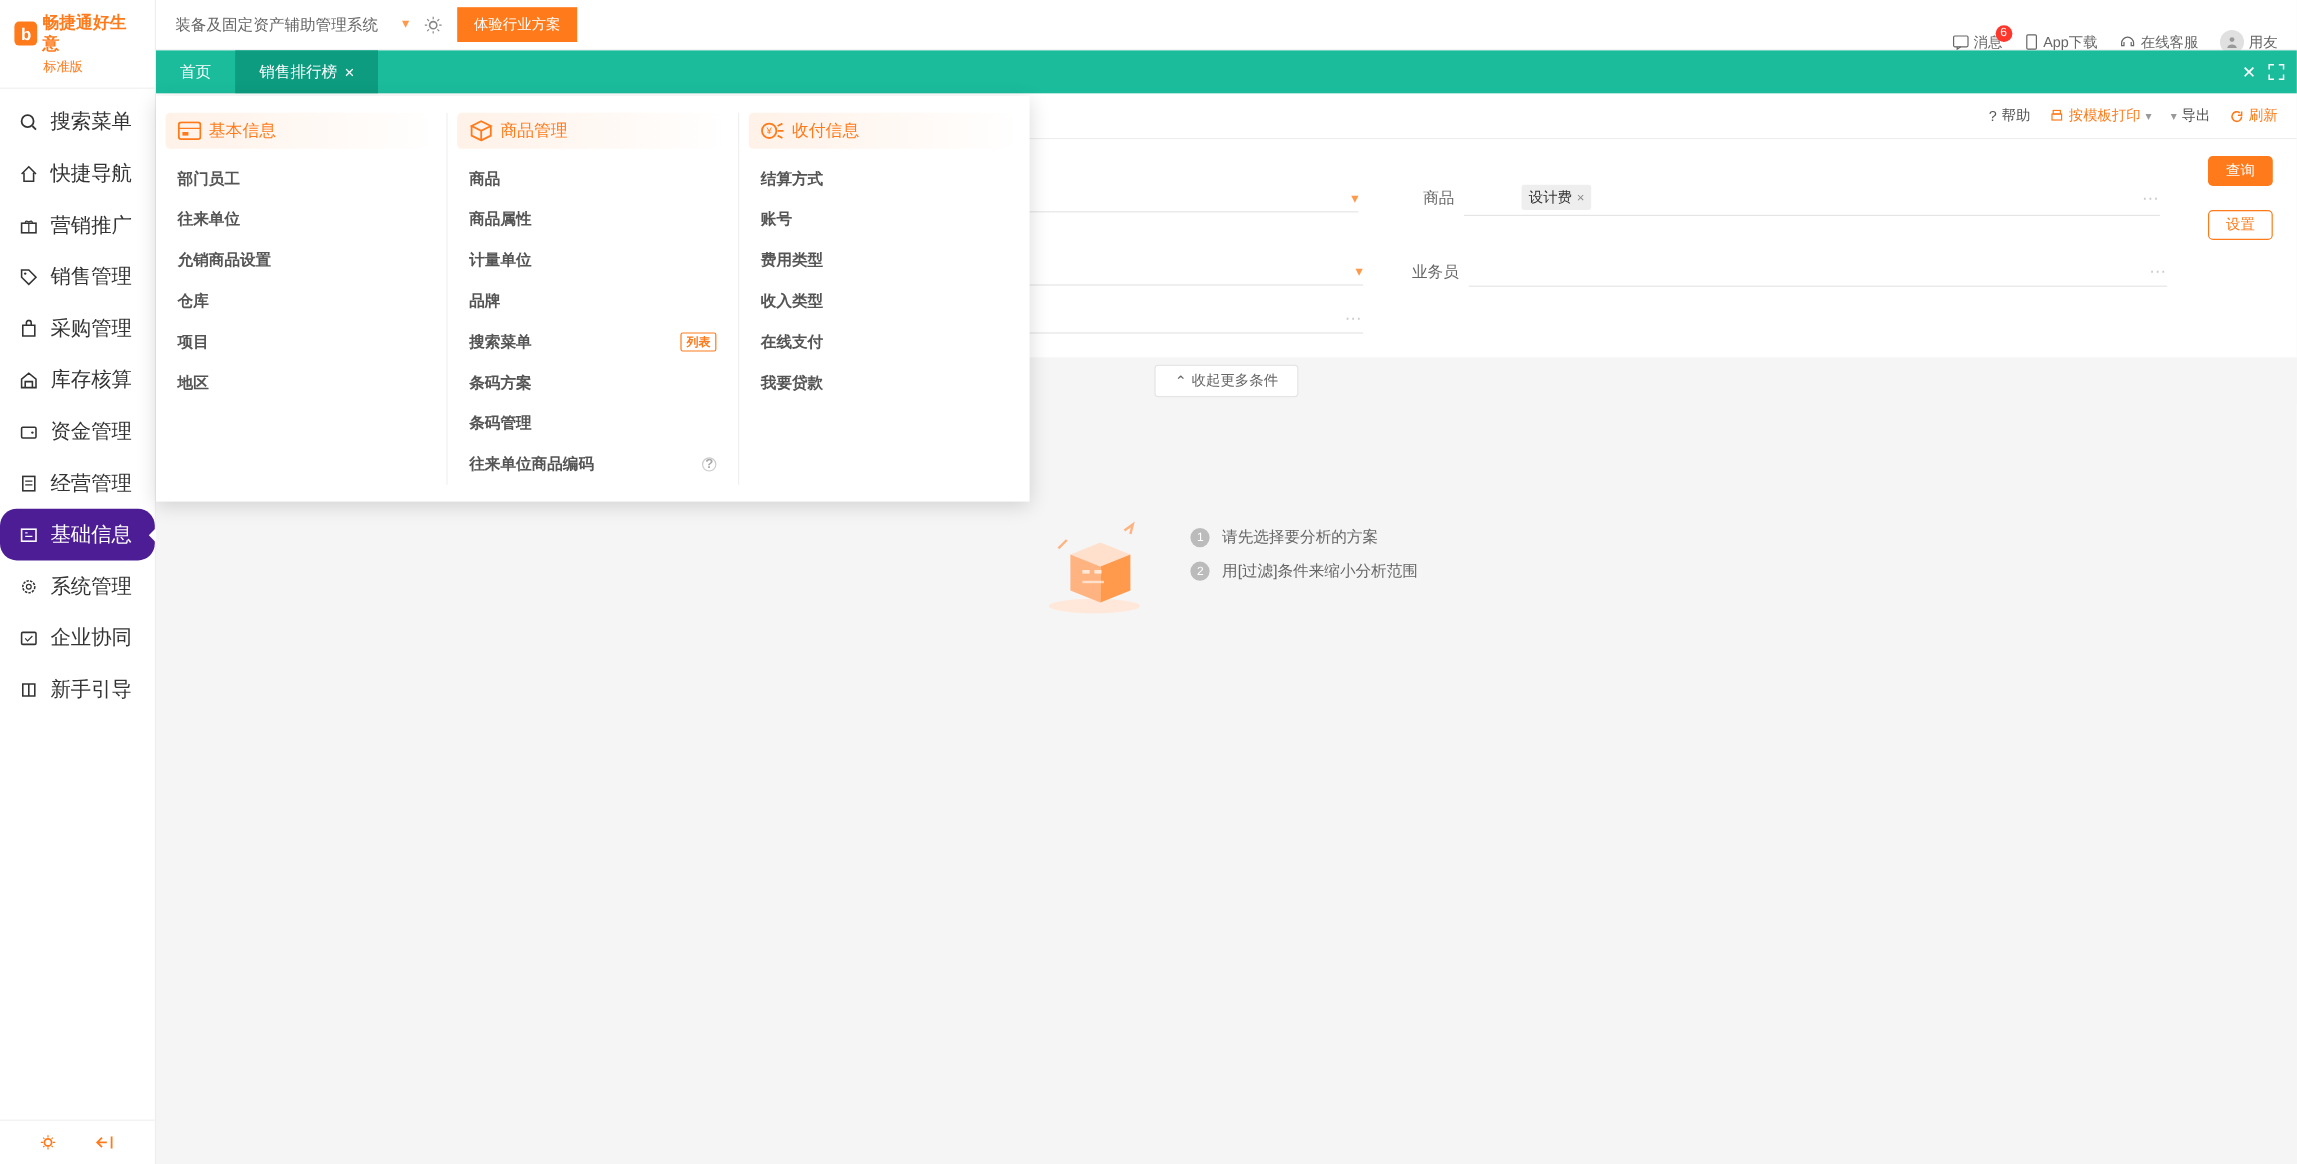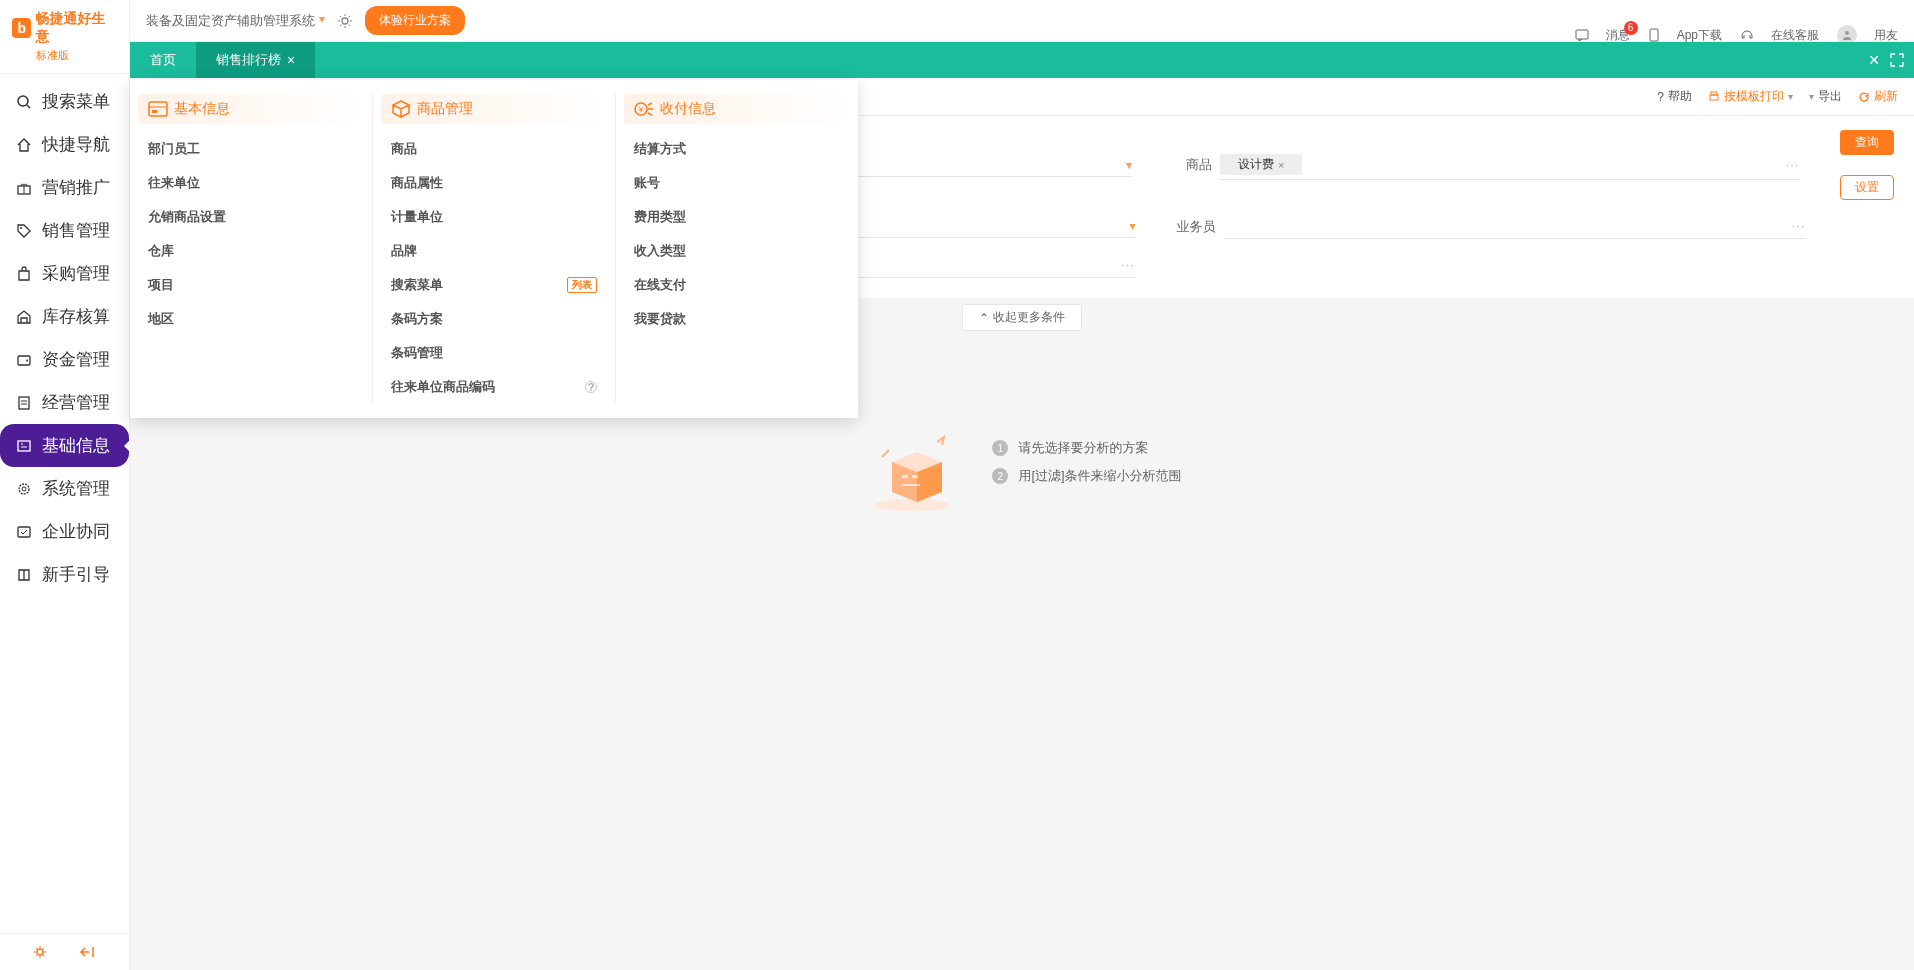--- a/index.html
+++ b/index.html
@@ -17,26 +17,26 @@
 .nav-item.active { background: #4c1d95; color: #fff; position: relative; border-radius: 14px; }
 .nav-item.active::after { content: ""; position: absolute; right: -1px; top: 50%; transform: translateY(-50%); border: 6px solid transparent; border-right-color: #fff; }
 .nav-icon { width: 16px; height: 16px; display: flex; align-items: center; justify-content: center; }
 .sidebar-footer { display: flex; align-items: center; justify-content: space-around; padding: 10px 16px; border-top: 1px solid #f0f0f0; }
 .sidebar-footer span { color: #ff7a1a; cursor: pointer; }
 
 
 .main { flex: 1; display: flex; flex-direction: column; position: relative; }
 
 .topbar { height: 42px; display: flex; align-items: center; padding: 0 16px; gap: 12px; border-bottom: 1px solid #f0f0f0; }
-.system-select { color: #666; font-size: 13px; display: flex; align-items: flex-start; gap: 4px; }
+.system-select { color: #666; font-size: 13px; display: flex; align-items: flex-start; gap: 20px; }
 .chev-down { color: #ff9a4d; font-size: 12px; }
 .gear { color: #888; }
-.btn-primary { background: #ff7a1a; color: #fff; border: none; padding: 6px 14px; border-radius: 12px; font-size: 12px; cursor: pointer; }
+.btn-primary { background: #ff7a1a; color: #fff; border: none; padding: 6px 14px; border-radius: 0; font-size: 12px; cursor: pointer; }
 .top-right { margin-left: auto; display: flex; align-items: center; gap: 18px; color: #666; font-size: 12px; }
-.top-right-item { display: flex; align-items: center; gap: 17px; cursor: pointer; position: relative; margin-top: 29px; }
+.top-right-item { display: flex; align-items: center; gap: 4px; cursor: pointer; position: relative; margin-top: 29px; }
 .badge { position: absolute; top: -6px; right: -8px; background: #ff362b; color: #fff; border-radius: 50%; width: 14px; height: 14px; font-size: 10px; display: flex; align-items: center; justify-content: center; }
 .avatar-circle { width: 20px; height: 20px; background: #e0e0e0; border-radius: 50%; display: flex; align-items: center; justify-content: center; color: #999; }
 
 
 .tabs { height: 36px; background: #1abc9c; display: flex; align-items: stretch; color: #fff; position: relative; }
 .tab { display: flex; align-items: center; padding: 0 20px; font-size: 13px; cursor: pointer; }
 .tab.active { background: #0d9c80; }
 .tab-close { margin-left: 6px; font-size: 14px; cursor: pointer; }
 .tabs-right { margin-left: auto; display: flex; align-items: center; gap: 10px; padding-right: 10px; }
 .tabs-right span { cursor: pointer; font-size: 14px; }
@@ -46,21 +46,21 @@
 .toolbar { display: flex; align-items: center; justify-content: flex-end; gap: 16px; padding: 10px 16px; background: #fff; border-bottom: 1px solid #eee; }
 .toolbar-item { display: flex; align-items: center; gap: 4px; color: #555; cursor: pointer; font-size: 12px; }
 .toolbar-item.orange { color: #ff7a1a; }
 .chev { font-size: 10px; color: #999; }
 
 .filters { background: #fff; padding: 14px 20px 6px; }
 .filter-row { display: flex; align-items: center; margin-bottom: 14px; gap: 40px; }
 .filter-group { display: flex; align-items: center; gap: 8px; flex: 1; }
 .filter-label { color: #666; min-width: 40px; text-align: right; font-size: 13px; }
 .filter-input-wrap { flex: 1; border-bottom: 1px solid #e5e5e5; padding: 4px 0; display: flex; align-items: center; position: relative; min-height: 22px; }
-.tag { background: #eee; padding: 2px 18px; border-radius: 2px; font-size: 12px; display: inline-flex; align-items: center; gap: 4px; }
+.tag { background: #eee; padding: 2px 6px; border-radius: 2px; font-size: 12px; display: inline-flex; align-items: center; gap: 4px; margin-left: 48px; }
 .tag-close { cursor: pointer; color: #888; font-size: 11px; }
 .dots { margin-left: auto; color: #ccc; letter-spacing: 1px; cursor: pointer; font-size: 14px;}
 .chev-orange { margin-left: auto; color: #ff9a4d; font-size: 12px; }
 .filter-actions { display: flex; flex-direction: column; gap: 20px; }
 .btn-query { background: #ff7a1a; color: #fff; border: none; padding: 4px 14px; border-radius: 4px; font-size: 12px; cursor: pointer; }
 .btn-setting { background: #fff; color: #ff7a1a; border: 1px solid #ff7a1a; padding: 3px 14px; border-radius: 4px; font-size: 12px; cursor: pointer; }
 
 .collapse-bar { text-align: center; padding: 6px 0; background: #f5f5f5; }
 .collapse-btn { background: #fff; border: 1px solid #e5e5e5; padding: 4px 16px; border-radius: 3px; font-size: 12px; color: #666; cursor: pointer; display: inline-flex; align-items: center; gap: 4px; }
 

